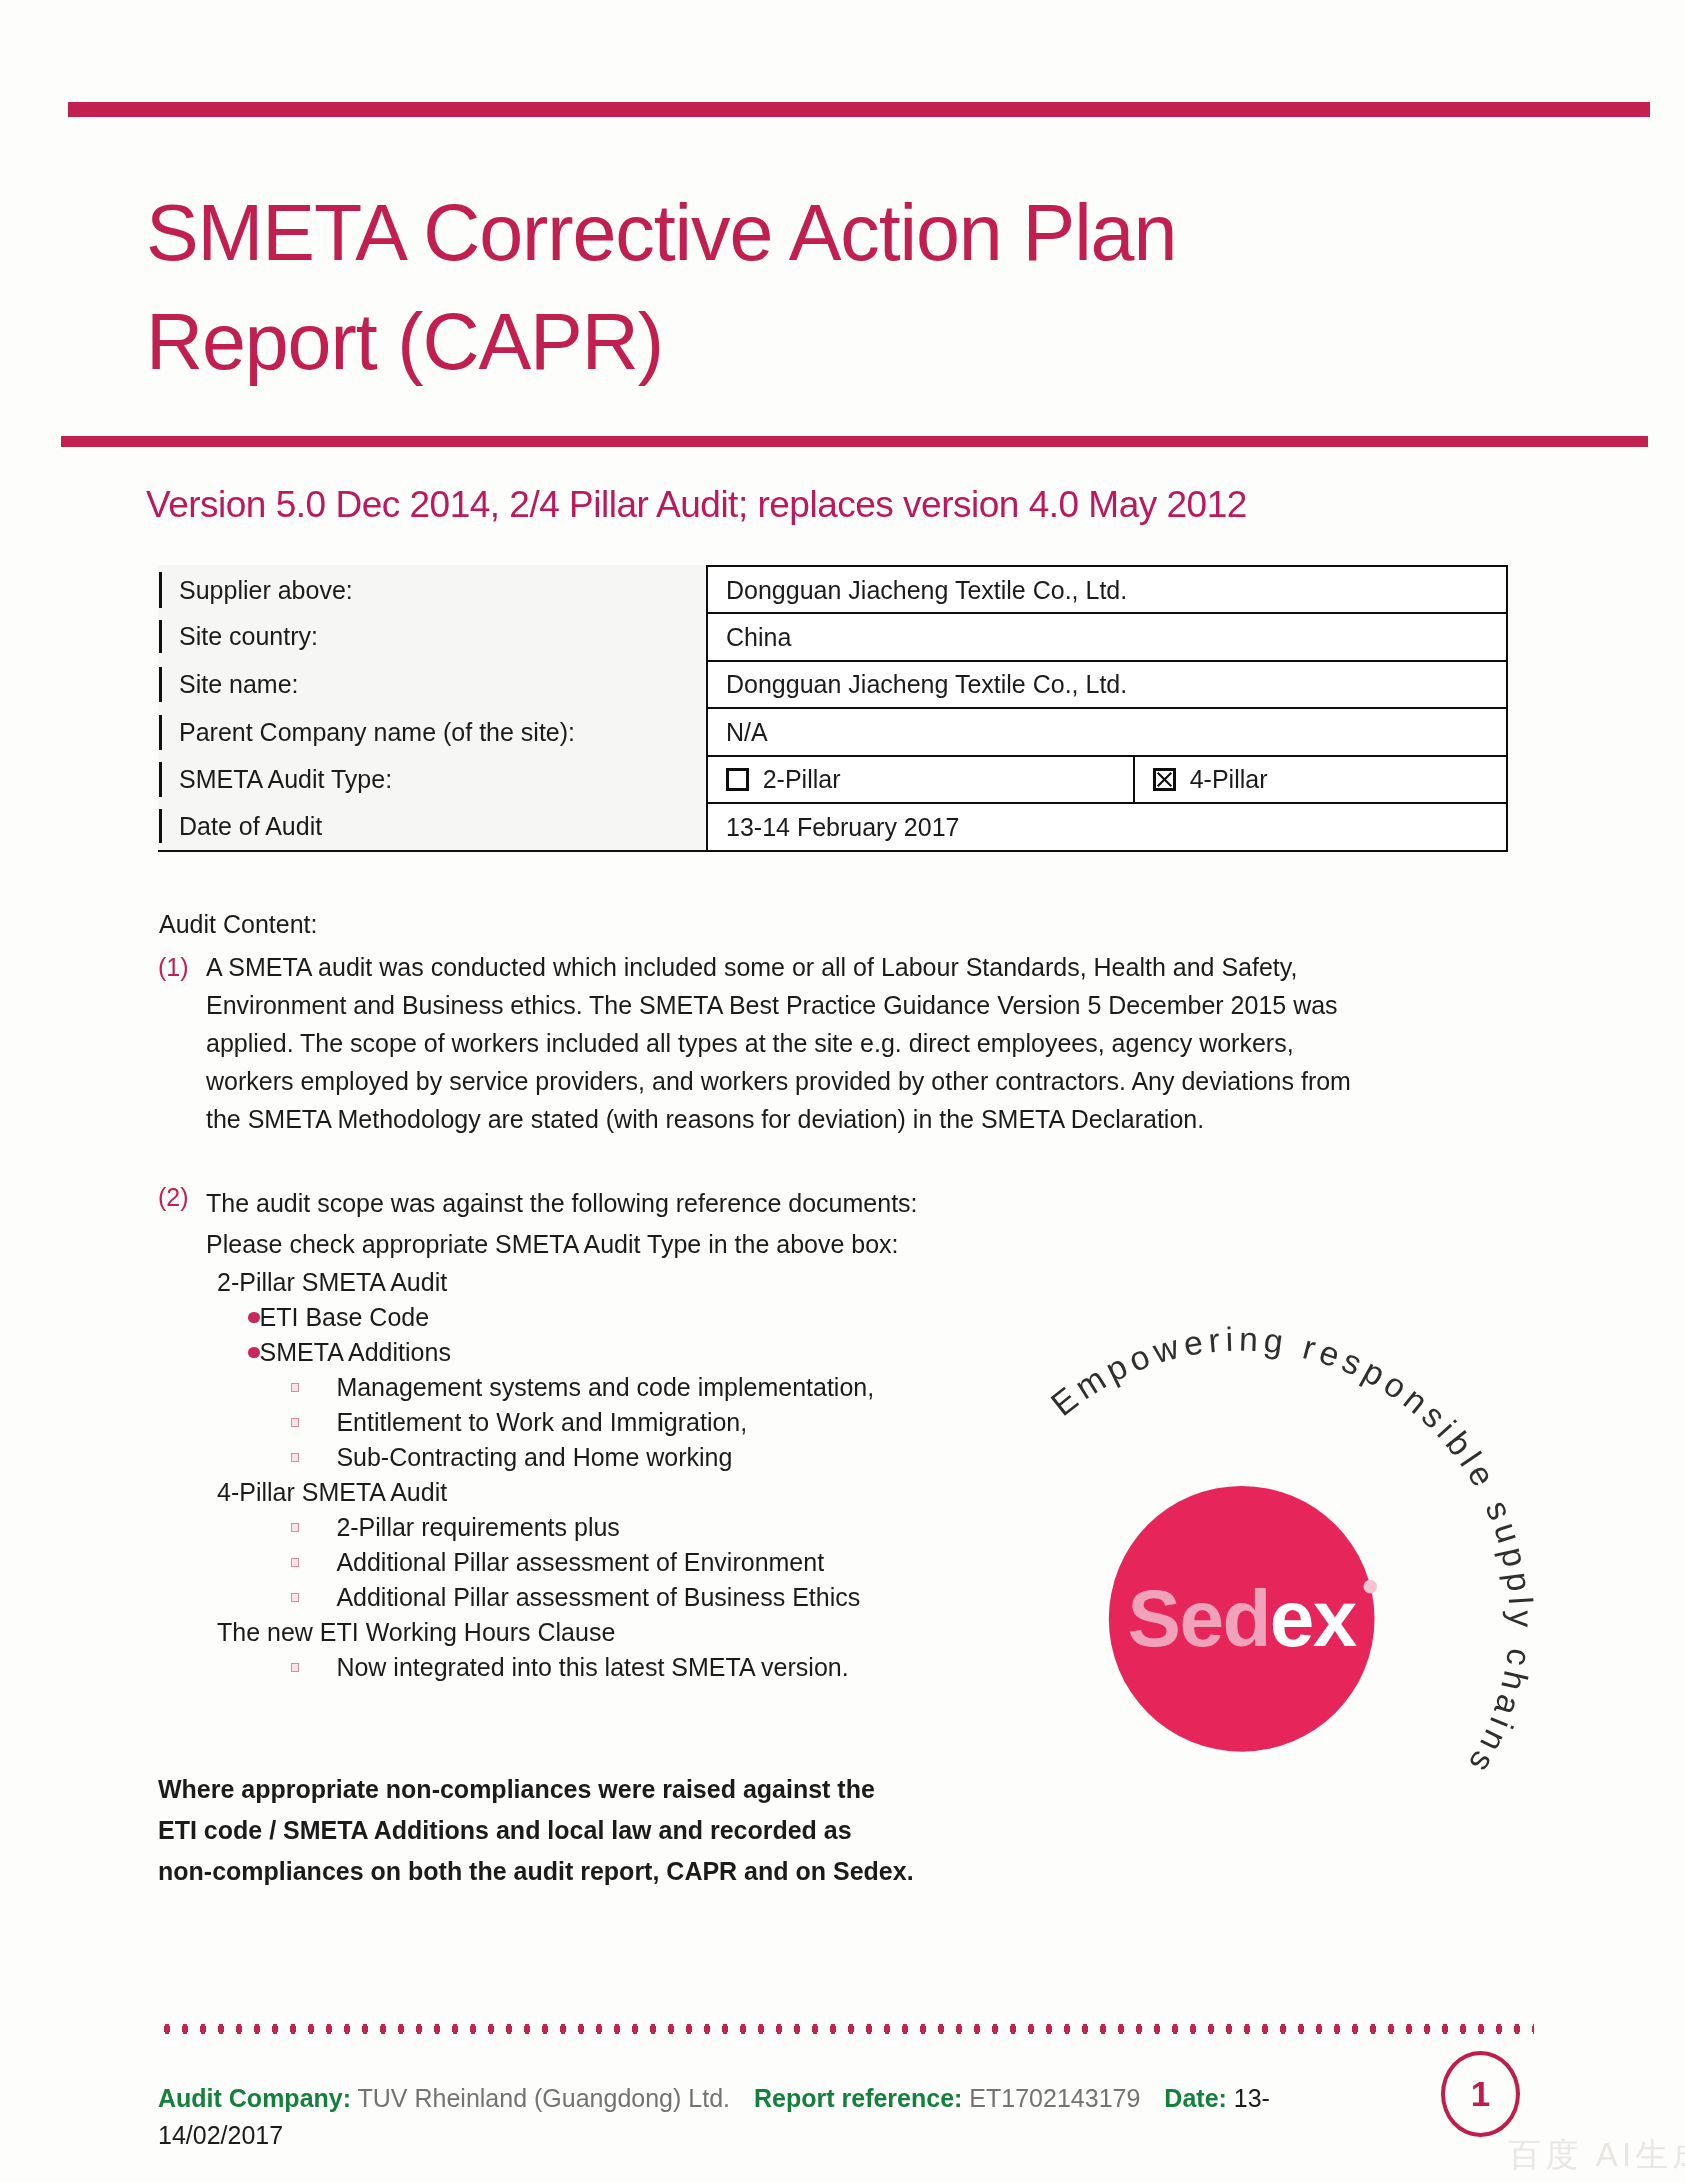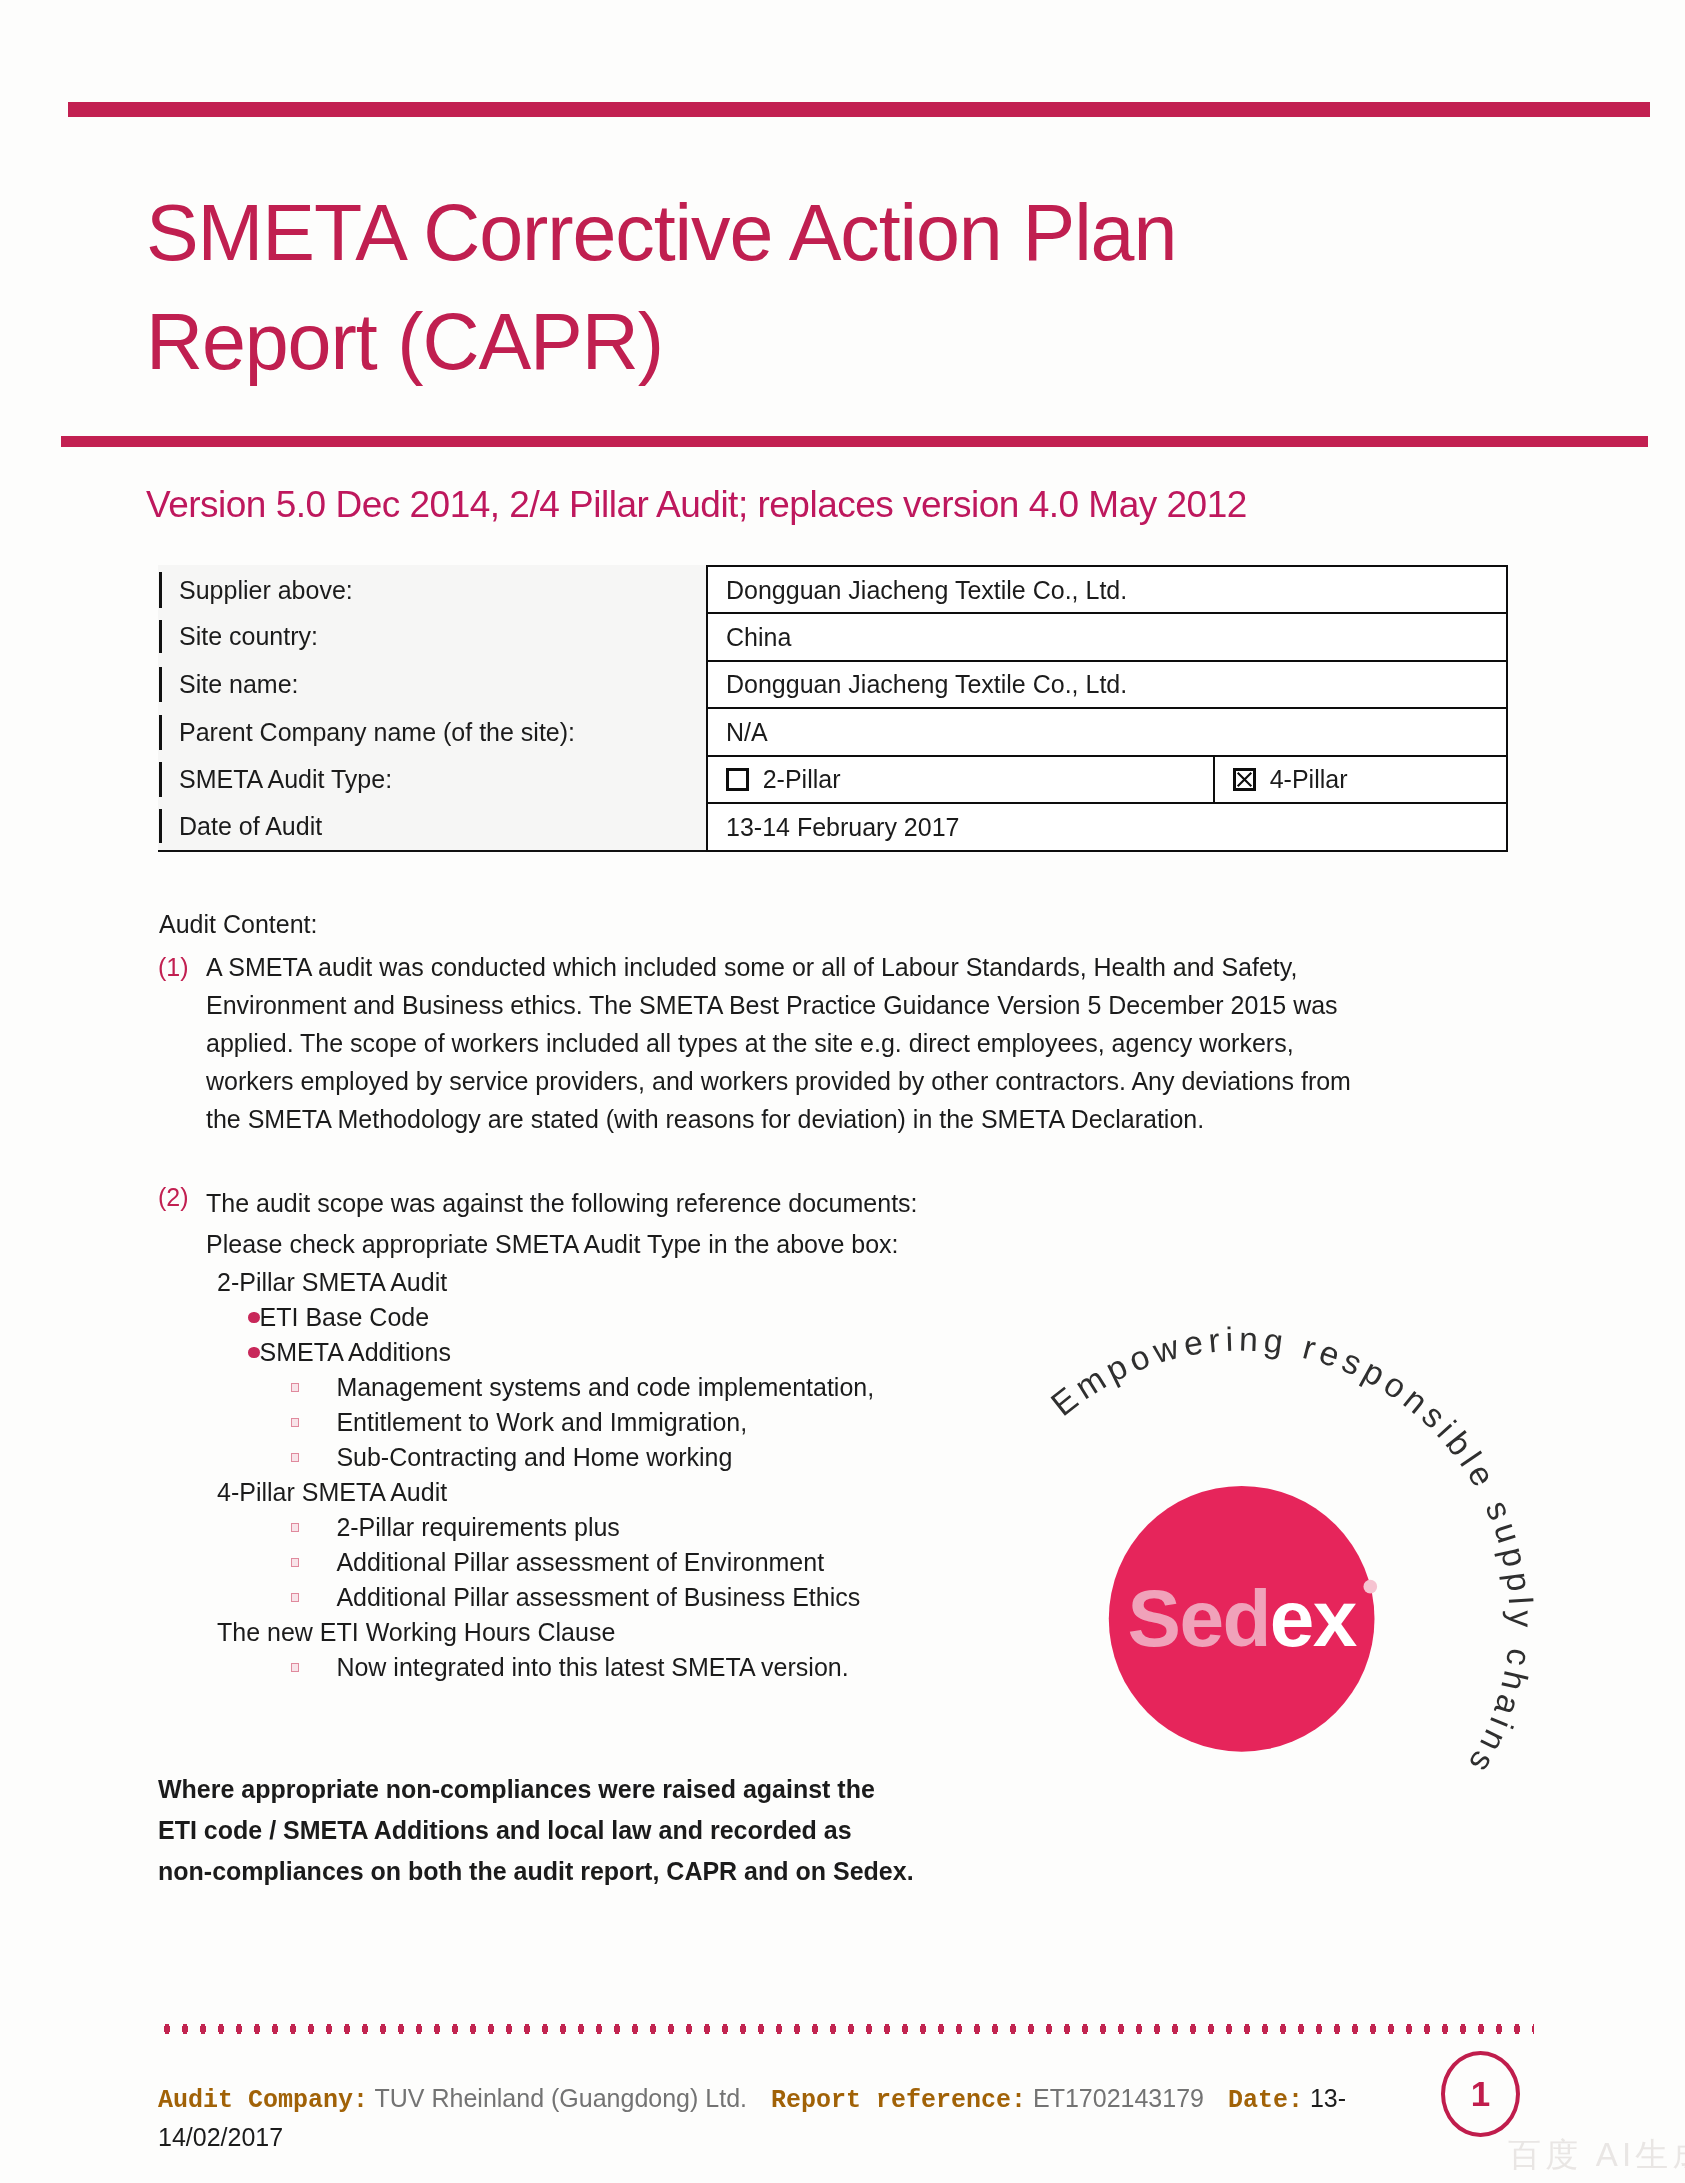--- a/index.html
+++ b/index.html
@@ -23,21 +23,21 @@
   .t-row{display:flex;height:50px;}
   .t-row + .t-row{margin-top:-2.6px;}
   .t-label{width:548px;box-sizing:border-box;background:#f6f6f5;position:relative;
     display:flex;align-items:center;padding-left:21px;font-size:25px;}
   .t-label::before{content:"";position:absolute;left:1.1px;top:7.4px;bottom:7.4px;width:3.2px;background:#111;}
   .t-label.sep{border-bottom:2.6px solid #111;}
   .t-value{flex:1;box-sizing:border-box;border:2.6px solid #0d0d0d;background:#fff;
     display:flex;align-items:center;padding-left:18px;font-size:25px;}
   .t-value.split{padding:0;}
   .opt{display:flex;align-items:center;gap:13.7px;padding-left:18px;box-sizing:border-box;height:100%;}
-  .opt-1{width:507px;border-right:2.6px solid #0d0d0d;}
+  .opt-1{width:427px;border-right:2.6px solid #0d0d0d;}
   .opt-2{flex:1;}
   .cbox{width:23px;height:23px;box-sizing:border-box;border:3.2px solid #0d0d0d;background:#fff;
     display:inline-flex;align-items:center;justify-content:center;flex:0 0 auto;}
   .cbox svg{width:100%;height:100%;display:block;}
 
   
   .audit-heading{position:absolute;left:159px;top:910px;font-size:25px;}
   .para-num{position:absolute;left:0px;top:0px;color:#c22051;}
   .para1{position:absolute;left:158px;top:948px;font-size:25px;line-height:38px;}
   .para1 .ptext{margin-left:48px;}
@@ -61,21 +61,21 @@
   .regdot{fill:#f6c3d1;}
   .tagline{font-family:"Liberation Sans","DejaVu Sans",sans-serif;font-size:64px;letter-spacing:10px;fill:#2f2f2f;}
 
   
   .dotline{position:absolute;left:158px;top:2023px;width:1376px;height:11.6px;
     background-image:radial-gradient(ellipse 3.2px 5.3px at 50% 50%, #c22450 95%, rgba(194,36,80,0) 100%);
     background-size:18px 11.6px;background-repeat:repeat-x;}
 
   
   .footer{position:absolute;left:158px;top:2080px;font-size:25px;line-height:37px;width:1275px;}
-  .f-label{color:#a16207;font-weight:bold;font-family:Liberation Mono, monospace;}
+  .f-label{color:#15803d;font-weight:bold;}
   .f-val{color:#737373;margin-right:24px;}
   .page-circle{position:absolute;left:1441px;top:2051px;width:79px;height:86px;box-sizing:border-box;
     border:4.7px solid #c01d4c;border-radius:50%;display:flex;align-items:center;justify-content:center;
     color:#c01d4c;font-size:35px;font-weight:bold;}
   .watermark{position:absolute;left:1508px;top:2133px;font-size:33px;color:#e9e6e4;letter-spacing:4.2px;white-space:nowrap;}
 </style>
 </head>
 <body>
 
 <div class="page">

